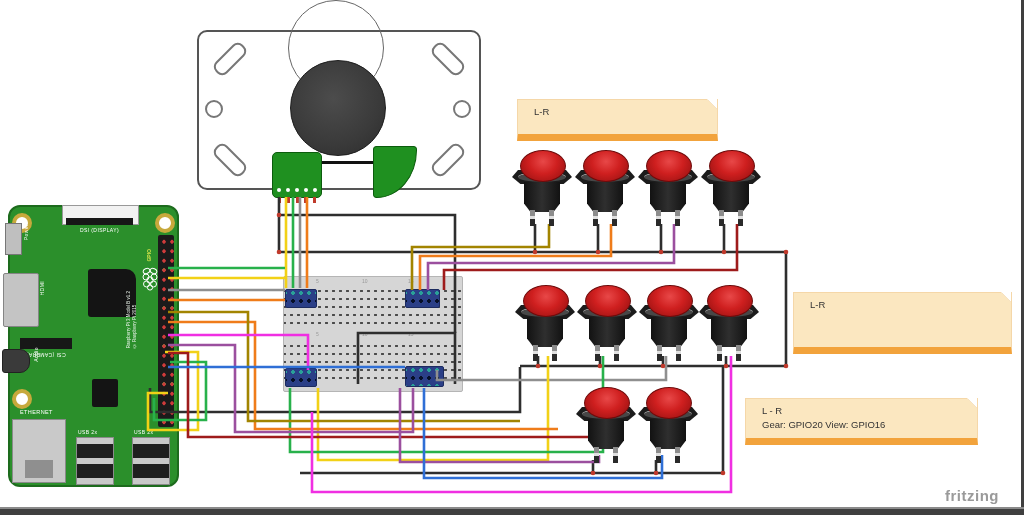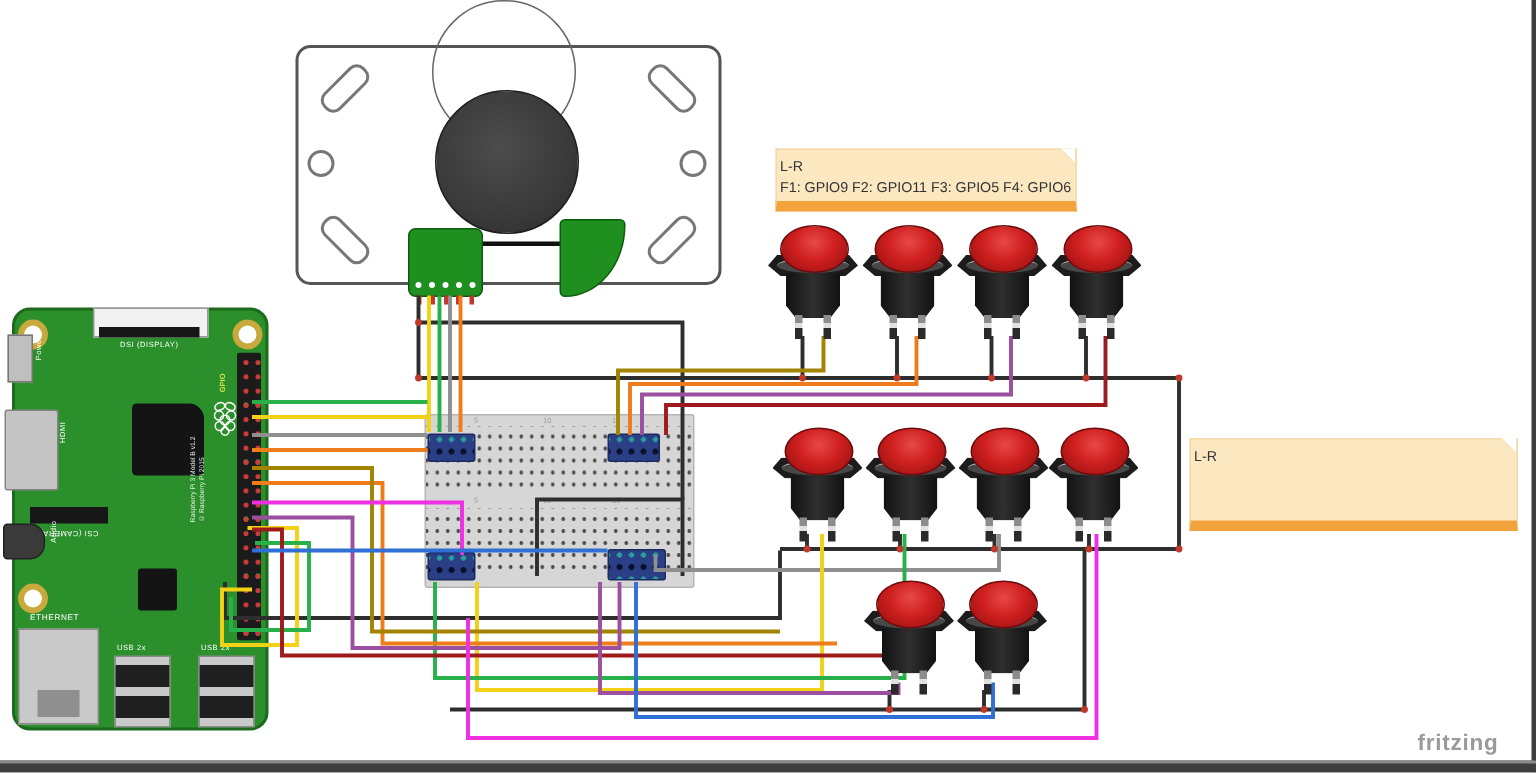--- a/index.html
+++ b/index.html
@@ -69,21 +69,21 @@
       background:linear-gradient(90deg,#121212,#2f2f2f 50%,#121212);
       clip-path:polygon(0 0,100% 0,100% 72%,82% 100%,18% 100%,0 72%);}
   .btn .leg{position:absolute;top:62px;width:5px;height:16px;
       background:linear-gradient(#8c8c8c 0 35%,#e0e0e0 35% 55%,#2a2a2a 55% 100%);}
   .btn .leg.l{left:18px}.btn .leg.r{left:37px}
   .btn .cap{position:absolute;left:8px;top:2px;width:44px;height:30px;border-radius:50%;border:1px solid #6e0b0b;
       background:radial-gradient(ellipse at 50% 35%, #e84848 0%, #cf1f1f 45%, #8f0f0f 100%);}
 
   
   .note{position:absolute;background:#fbe7c0;border:1px solid #f5d7a8;border-bottom:7px solid #f2a33c;
-      font-size:9.5px;color:#333;line-height:1.45;padding:5px 2px;box-sizing:border-box;z-index:7;}
+      font-size:9.5px;color:#333;line-height:1.45;padding:5px 16px;box-sizing:border-box;z-index:7;}
   .note .fold{position:absolute;top:0;right:0;width:0;height:0;
       border-left:9px solid transparent;border-top:9px solid #e0a14e;}
   .note .fold::after{content:"";position:absolute;left:-10px;top:-10px;border-left:10px solid transparent;border-top:10px solid #fff;}
 
   
   .wires{position:absolute;left:0;top:0;z-index:5;pointer-events:none;}
   .wires polyline{fill:none;stroke-width:2.6px;}
 </style>
 </head>
 <body>
@@ -330,23 +330,27 @@
       <div class="ring"></div>
       <div class="body"></div>
       <div class="leg l"></div>
       <div class="leg r"></div>
       <div class="cap"></div>
     </div>
 
   <div class="note" style="left:517px;top:99px;width:201px;height:42px;">
     <div class="fold"></div>
     <div>L-R</div>
-    <div>F1: GPIO9  F2: GPIO11  F3: GPIO5  F4: GPIO6</div>
   </div>
   <div class="note" style="left:793px;top:292px;width:219px;height:62px;">
     <div class="fold"></div>
     <div>L-R</div>
+  </div>
+  <div class="note" style="left:745px;top:398px;width:233px;height:47px;">
+    <div class="fold"></div>
+    <div>L - R</div>
+    <div>Gear: GPIO20  View: GPIO16</div>
   </div>
 
   <div class="watermark">fritzing</div>
   <div class="right-bar"></div>
   <div class="bottom-bar"></div>
 </div>
 
 </body></html>

